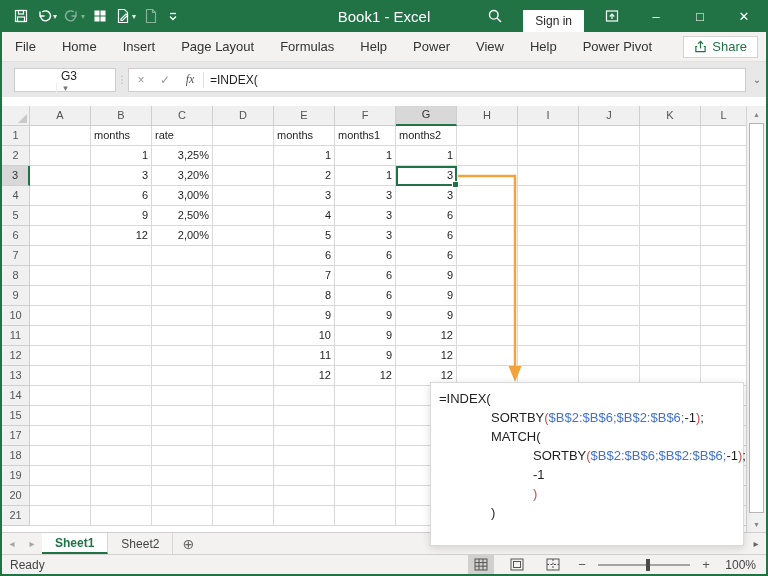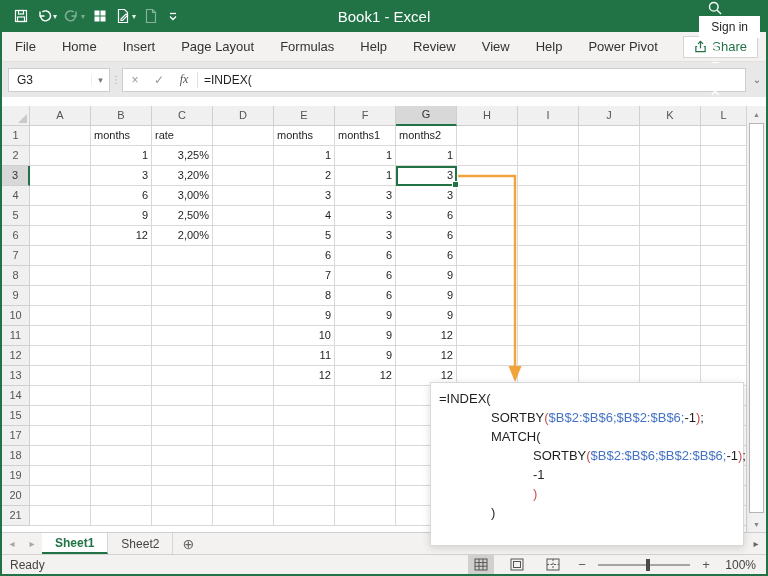--- a/index.html
+++ b/index.html
@@ -15,30 +15,30 @@
     display:flex; flex-direction:column; overflow:hidden; background:#fff;
   }
   
   .titlebar { height:32px; background:#217346; flex:none; position:relative; display:flex; align-items:center; color:#fff; }
   .qat { display:flex; align-items:center; padding-left:8px; gap:1px; }
   .qat .qbtn { display:flex; align-items:center; justify-content:center; height:24px; padding:0 3px; }
   .qat svg { display:block; }
   .qchev { font-size:8px; color:#e8f2ec; margin-left:1px; }
   .dim { opacity:.45; }
   .tb-title { position:absolute; left:0; right:0; text-align:center; font-size:15px; color:#fff; pointer-events:none; }
-  .tb-right { position:absolute; right:0; top:0; height:32px; display:flex; align-items:flex-start;flex-direction:column; }
+  .tb-right { position:absolute; right:0; top:0; height:32px; display:flex; align-items:flex-end; }
   .tb-ico { width:44px; height:32px; display:flex; align-items:center; justify-content:center; font-size:13px; color:#fff; }
   .signin { background:#fff; color:#262626; font-size:12px; padding:4px 12px; margin:0 6px; }
   
   .ribbon { height:30px; background:#f3f2f1; flex:none; display:flex; align-items:center; border-bottom:1px solid #e3e1df; }
   .rtab { font-size:13px; color:#333; padding:0 13px; line-height:29px; cursor:default; }
   .share-btn { margin-left:auto; margin-right:8px; height:22px; display:flex; align-items:center; gap:5px; background:#fff; border:1px solid #d6d4d2; padding:0 10px; color:#217346; font-size:13px; }
   
   .fmlrow { height:35px; background:#e8e8e8; flex:none; display:flex; align-items:center; }
-  .namebox { width:102px; height:24px; margin-left:6px; background:#fff; border:1px solid #cfcdcb; display:flex; align-items:center; font-size:12px; color:#222; }
+  .namebox { width:102px; height:24px; margin-left:12px; background:#fff; border:1px solid #cfcdcb; display:flex; align-items:center; font-size:12px; color:#222;flex-direction:column; }
   .namebox .nbv { flex:1; padding-left:8px; }
   .namebox .nbd { width:18px; text-align:center; color:#777; font-size:9px; border-left:1px solid #eee; }
   .fdots { width:12px; text-align:center; color:#b5b3b1; font-size:10px; letter-spacing:0; }
   .fbar { flex:1; height:24px; background:#fff; border:1px solid #cfcdcb; display:flex; align-items:center; margin-right:2px; }
   .fbtn { width:24px; text-align:center; color:#9a9a9a; font-size:12px; }
   .fxbtn { width:26px; text-align:center; color:#555; font-size:12px; font-family:"Liberation Serif", serif; font-style:italic; }
   .fsep { width:1px; height:16px; background:#e2e0de; margin-right:6px; }
   .fval { font-size:12px; color:#1f1f1f; }
   .fchev { width:18px; text-align:center; color:#666; font-size:10px; }
   .gaprow { height:9px; background:#fff; flex:none; }
@@ -184,21 +184,21 @@
   </div>
 
   <div class="ribbon">
     <span style="display:flex;">
         <span class="rtab">File</span>
         <span class="rtab">Home</span>
         <span class="rtab">Insert</span>
         <span class="rtab">Page Layout</span>
         <span class="rtab">Formulas</span>
         <span class="rtab">Help</span>
-        <span class="rtab">Review</span>
+        <span class="rtab">Power</span>
         <span class="rtab">View</span>
         <span class="rtab">Help</span>
         <span class="rtab">Power Pivot</span>
       </span>
     <span class="share-btn">
       <svg width="13" height="13" viewBox="0 0 14 14">
           <g fill="none" stroke="#217346" stroke-width="1.3">
             <path d="M7 9 V1.8"></path>
             <path d="M4.3 4.2 L7 1.5 l2.7 2.7"></path>
             <path d="M3.5 7 H2 v5.5 h10 V7 h-1.5"></path>

